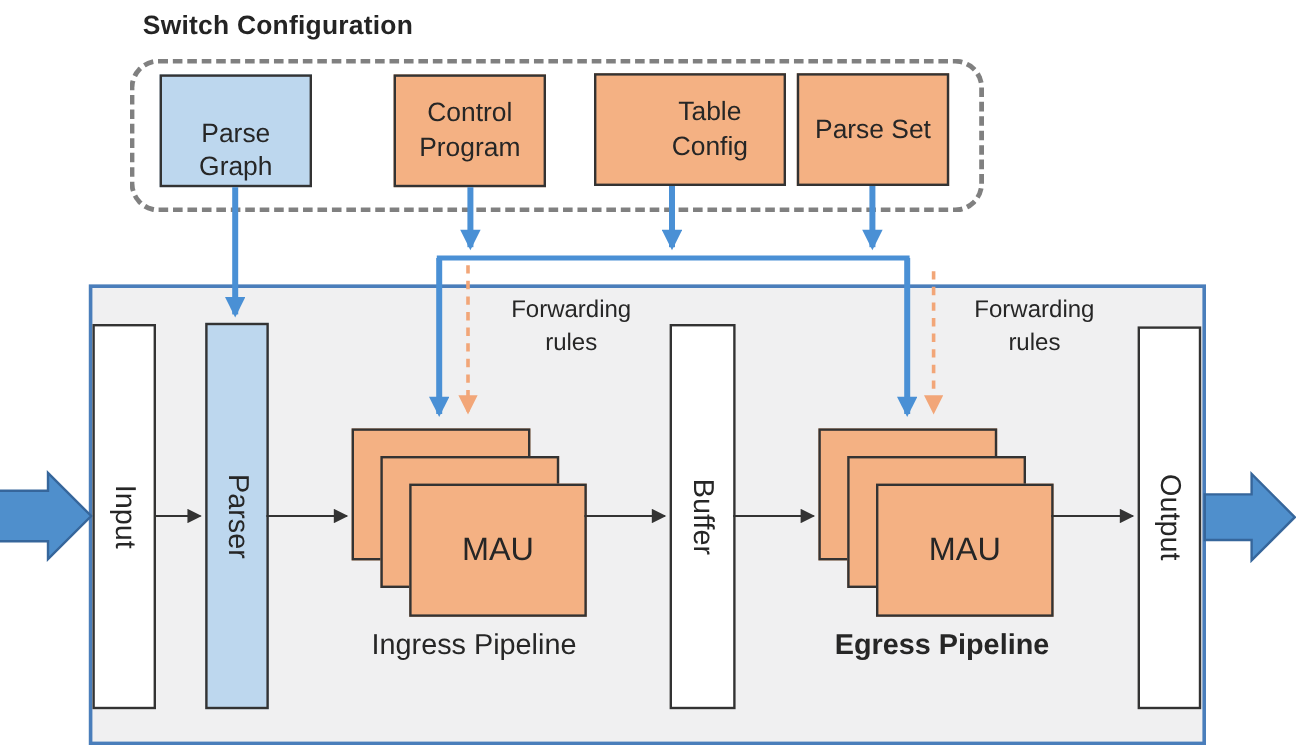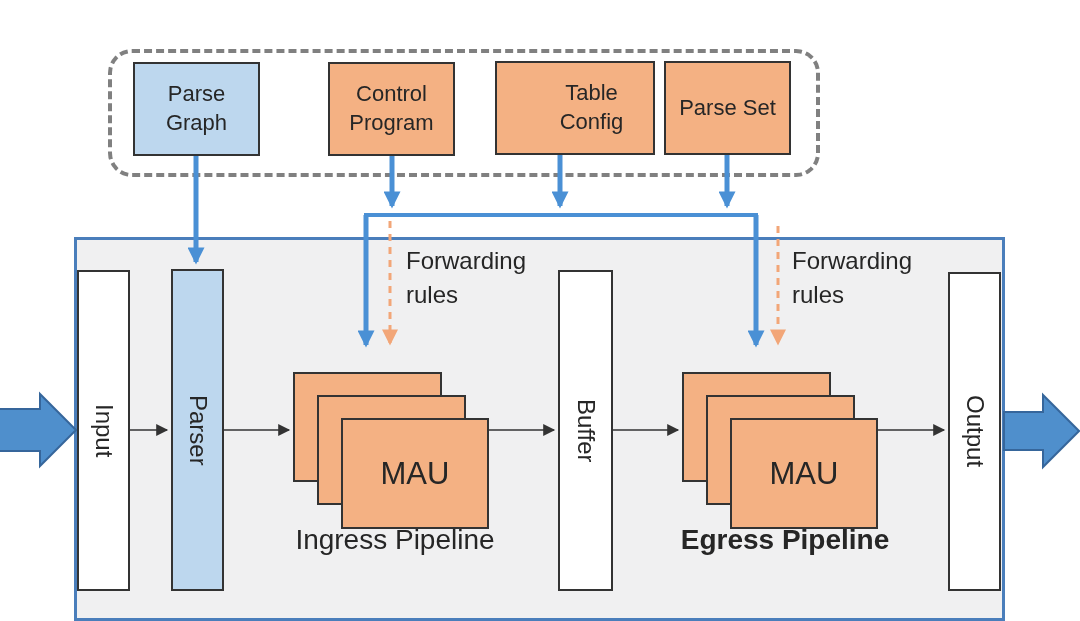--- a/index.html
+++ b/index.html
@@ -22,21 +22,21 @@
     border:4px dashed var(--dashed-border,#808080); border-radius:24px;
   }
 
   
   .cfg-box {
     display:flex; align-items:center; justify-content:center;
     width:123px; height:90px; border:2px solid var(--box-border,#333);
     font-size:22px; text-align:center;
   }
   .cfg-box span { max-width:100px; line-height:1.3; }
-  .cfg-blue   { background:var(--box-blue,#bdd7ee); }
+  .cfg-blue   { background:var(--box-blue,#bdd7ee);align-items:flex-end; }
   .cfg-orange { background:var(--box-orange,#f4b183); }
   #cfg-parse   { left:133px; top:62px; }
   #cfg-control { left:328px; top:62px; }
   #cfg-table   { left:495px; top:61px;padding-left:33px; }
   #cfg-action  { left:664px; top:61px; }
 
   
   .stage {
     left:74px; top:237px; width:925px; height:378px;
     background:var(--stage-bg,#f0f0f1);
@@ -52,37 +52,37 @@
   }
   #vbox-input  { left:77px;  top:270px; width:49px; height:317px; }
   #vbox-parser { left:171px; top:269px; width:49px; height:318px; background:var(--box-blue,#bdd7ee); }
   #vbox-buffer { left:558px; top:270px; width:51px; height:317px; }
   #vbox-output { left:948px; top:272px; width:49px; height:315px; }
 
   
   .mau-box {
     background:var(--box-orange,#f4b183); border:2px solid var(--box-border,#333);
     width:145px; height:106px;
-    display:flex; align-items:center; justify-content:center; font-size:31px;margin-top:15px;
+    display:flex; align-items:center; justify-content:center; font-size:27px;
   }
   #ing-mau-back  { left:293px; top:357px; }
   #ing-mau-mid   { left:317px; top:380px; }
   #ing-mau-front { left:341px; top:403px; width:144px; height:107px; }
   #egr-mau-back  { left:682px; top:357px; }
   #egr-mau-mid   { left:706px; top:380px; }
   #egr-mau-front { left:730px; top:403px; width:144px; height:107px; }
 
   .pipeline-caption {
-    width:220px; text-align:center; font-size:28px; color:#262626;
+    width:220px; text-align:center; font-size:24px; color:#262626;
   }
   #caption-ingress { left:285px; top:524px; }
   #caption-egress  { left:675px; top:524px;font-weight:bold; }
 
   .fwd-label {
-    width:140px; font-size:24px; line-height:1.4; color:#262626;
+    width:140px; font-size:20px; line-height:1.4; color:#262626;text-align:center;
   }
   #fwd-left  { left:406px; top:244px; }
   #fwd-right { left:792px; top:244px; }
 
   
   svg.connectors { position:absolute; left:0; top:0; width:1080px; height:621px; pointer-events:none; }
   .ln-black  { stroke:#333; stroke-width:1.6px; fill:none; }
   .ln-blue   { stroke:var(--arrow-blue,#4a90d5); stroke-width:5px; fill:none; }
   .ln-bus    { stroke:var(--arrow-blue,#4a90d5); stroke-width:4px; fill:none; }
   .ln-orange { stroke:var(--arrow-orange,#f2a678); stroke-width:3px; fill:none; stroke-dasharray:7 6; }
@@ -90,20 +90,21 @@
 
   .z1{z-index:1;} .z2{z-index:2;} .z3{z-index:3;}
 </style>
 </head>
 <body>
 
 <div class="canvas">
 
   <div class="abs stage z1"></div>
 
+  <div class="abs diagram-title z2">Switch Configuration</div>
 
   <div class="abs config-panel z1"></div>
 
   <div id="cfg-parse" class="abs cfg-box cfg-blue z2">
     <span>Parse Graph</span>
   </div>
   <div id="cfg-control" class="abs cfg-box cfg-orange z2">
     <span>Control Program</span>
   </div>
   <div id="cfg-table" class="abs cfg-box cfg-orange z2">

